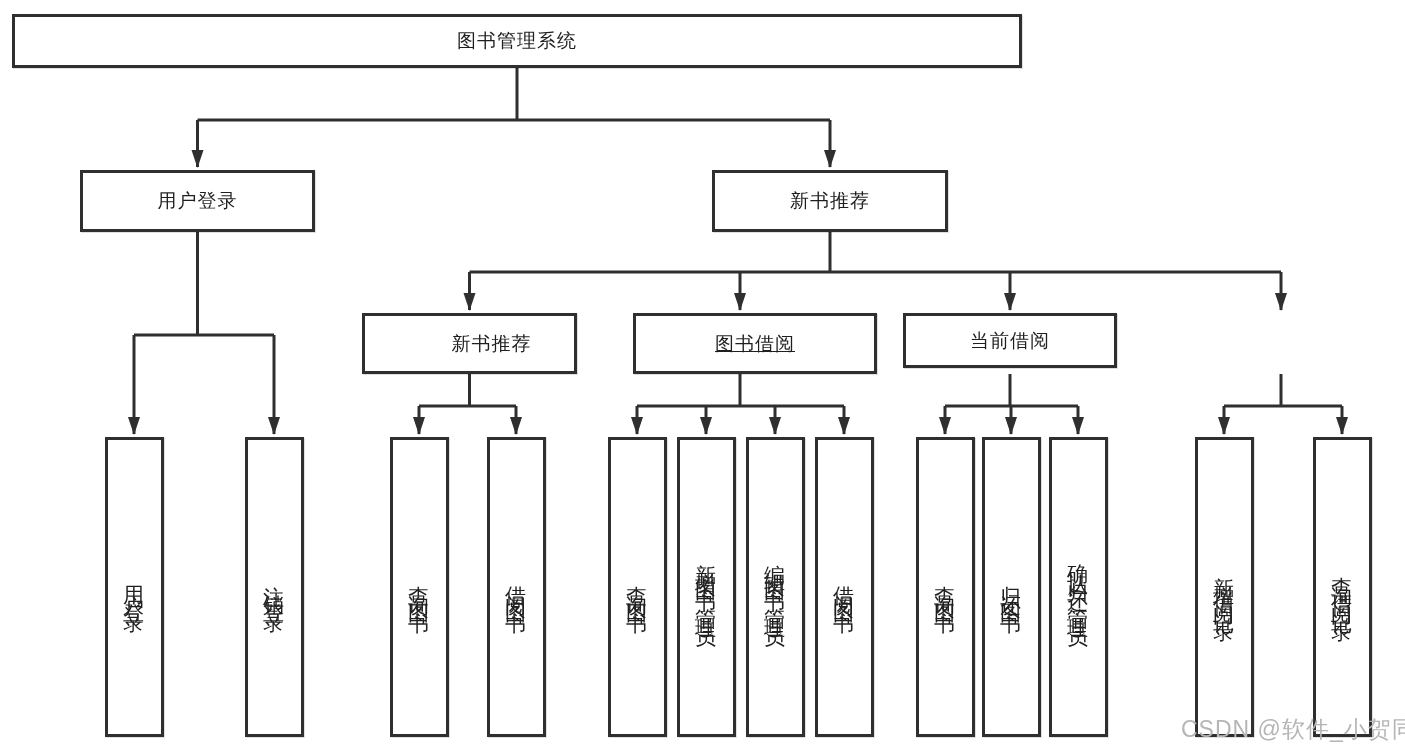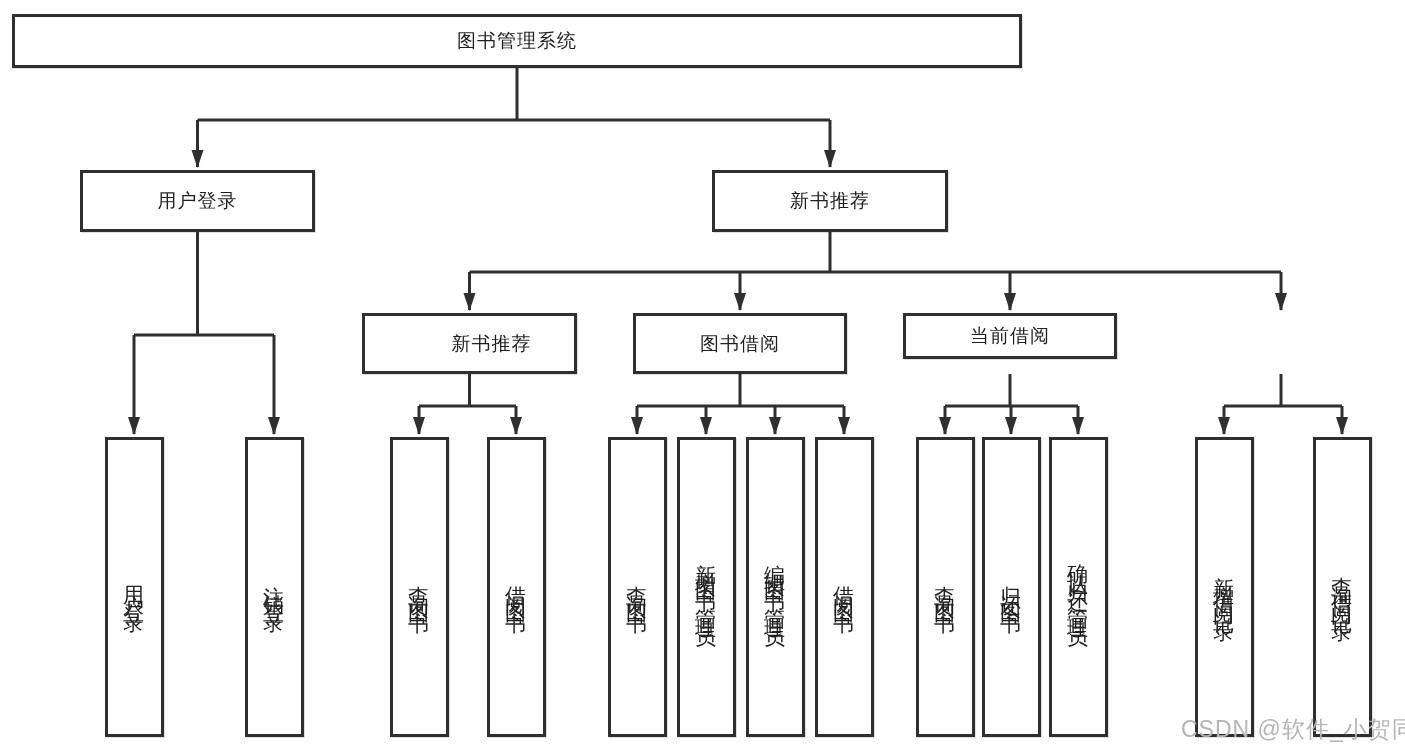--- a/index.html
+++ b/index.html
@@ -123,22 +123,22 @@
     <path class="wire" d="M1224,406 V434" marker-end="url(#arrow)"></path>
     <path class="wire" d="M1342,406 V434" marker-end="url(#arrow)"></path>
   </svg>
 
   <div class="box hbox" style="left:12px; top:14px; width:1010px; height:54px;">图书管理系统</div>
 
   <div class="box hbox" style="left:80px; top:170px; width:235px; height:62px;">用户登录</div>
   <div class="box hbox" style="left:712px; top:170px; width:236px; height:62px;">新书推荐</div>
 
   <div class="box hbox" style="left:362px; top:313px; width:215px; height:61px;padding-left:44px;">新书推荐</div>
-  <div class="box hbox" style="left:633px; top:313px; width:214px; height:61px;">图书借阅</div>
-  <div class="box hbox" style="left:903px; top:313px; width:214px; height:46px;">当前借阅</div>
+  <div class="box hbox" style="left:633px; top:313px; width:244px; height:61px;text-decoration:underline;">图书借阅</div>
+  <div class="box hbox" style="left:903px; top:313px; width:214px; height:55px;">当前借阅</div>
 
   <div class="box leaf" style="left:104.5px;">
     <span class="vtext">用户登录</span>
   </div>
   <div class="box leaf" style="left:244.5px;">
     <span class="vtext">注销登录</span>
   </div>
 
   <div class="box leaf" style="left:389.5px;">
     <span class="vtext">查询图书</span>

